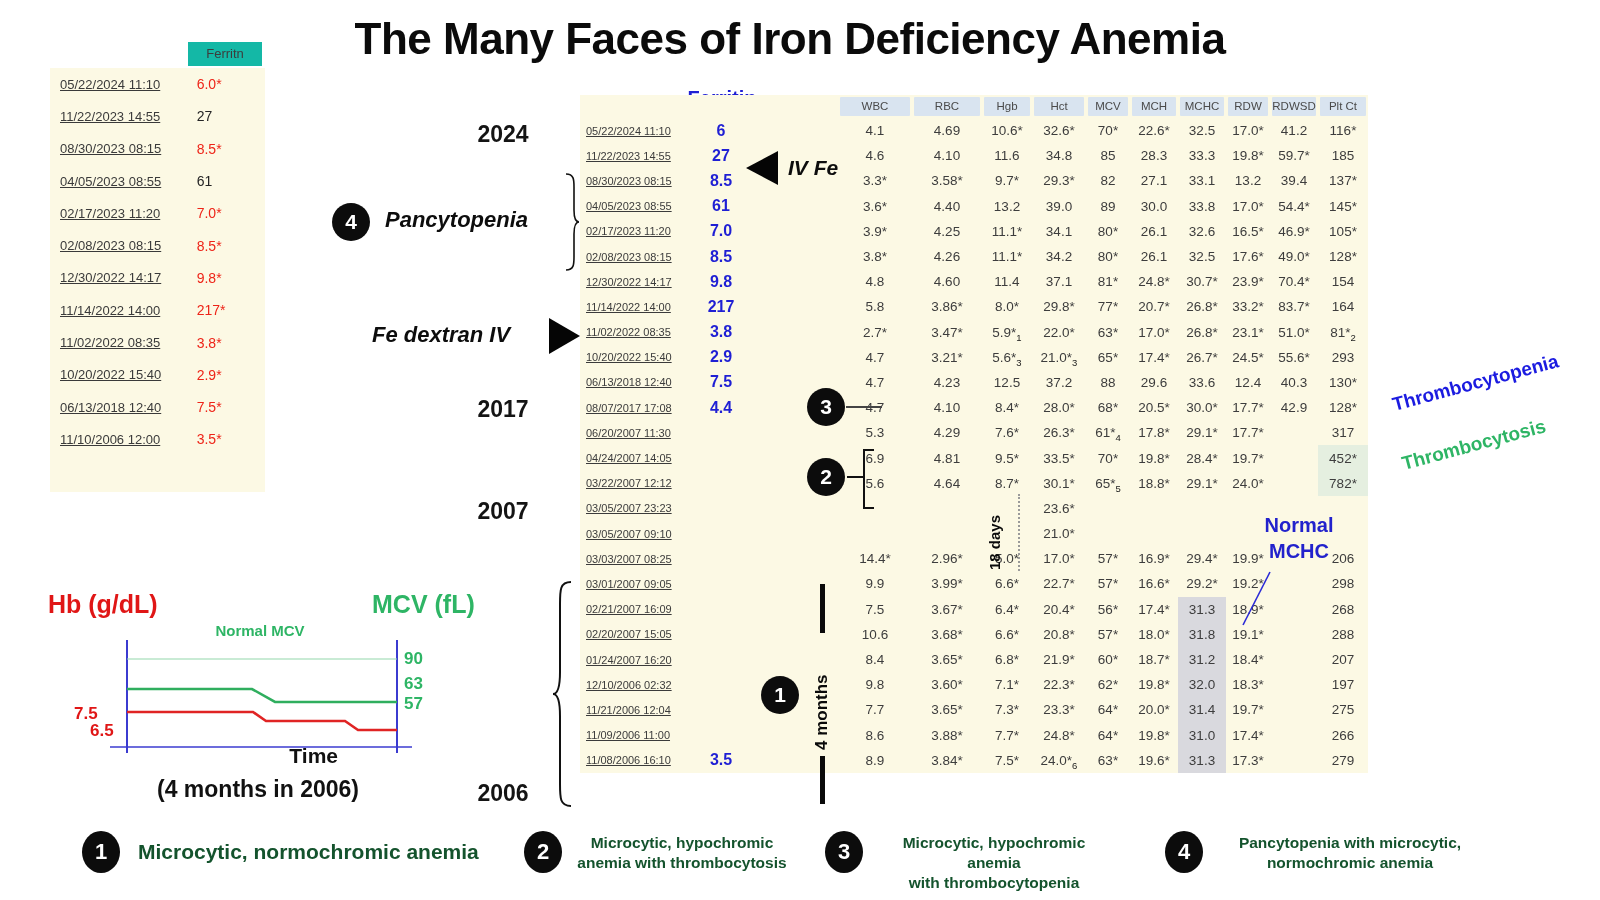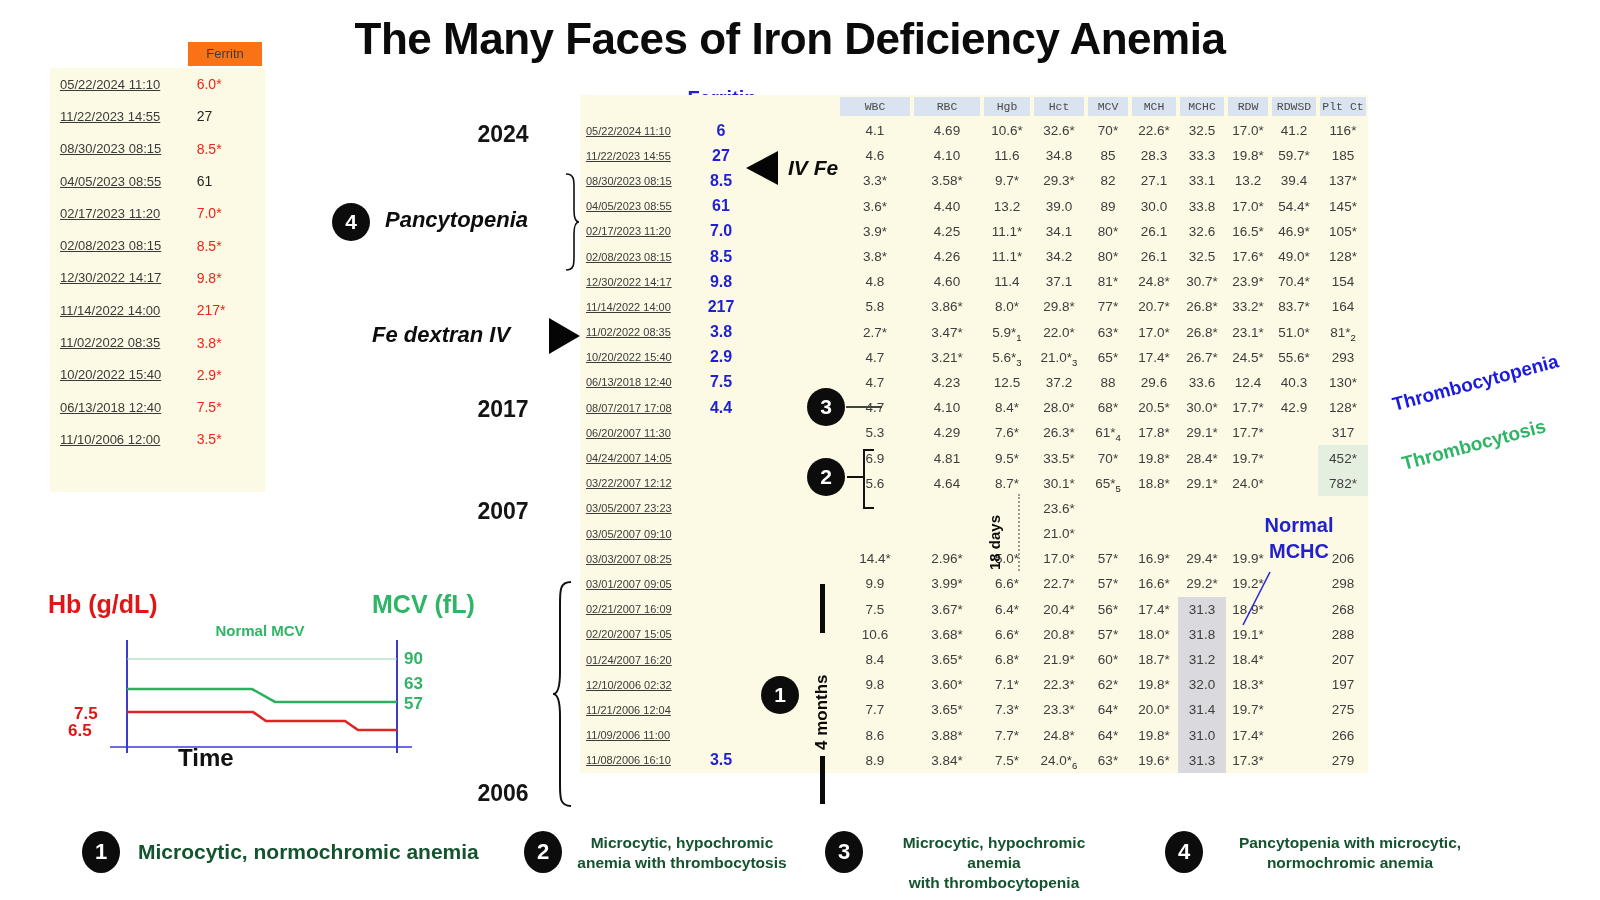--- a/index.html
+++ b/index.html
@@ -6,32 +6,32 @@
   .stage{position:relative;width:1600px;height:900px;background:#ffffff;overflow:hidden;
          font-family:"Liberation Sans",sans-serif;color:#222;}
   .abs{position:absolute;}
 
   
   .title{position:absolute;left:290px;top:14px;width:1000px;text-align:center;
          font-size:44px;font-weight:800;letter-spacing:-0.5px;color:#0b0b0b;}
 
   
   .ltable{position:absolute;left:50px;top:68px;width:215px;height:424px;background:#fcf9e4;}
-  .lhead{position:absolute;left:188px;top:42px;width:74px;height:24px;background:#f97316;
+  .lhead{position:absolute;left:188px;top:42px;width:74px;height:24px;background:#14b8a6;
          font-size:13px;color:#3c3c3c;text-align:center;line-height:24px;}
   .lrow{display:flex;height:32.3px;align-items:center;}
   .ldate{width:140px;padding-left:10px;font-size:13px;color:#3a3a3a;
          text-decoration:underline;white-space:nowrap;}
   .lval{width:70px;font-size:14px;color:#242424;}
   .red{color:#ee2418;}
 
   
   .mtable{position:absolute;left:580px;top:95px;width:788px;background:#fcf9e4;}
   .mhead,.mrow{display:grid;grid-template-columns:110px 62px 86px 74px 70px 50px 54px 44px 48px 48px 44px 48px 50px;align-items:stretch;}
-  .mhead{height:23px;font-family:Liberation Mono, monospace;}
+  .mhead{height:23px;}
   .hcell{background:#d9e4f0;font-size:11.5px;color:#4a4a4a;text-align:center;
          margin:2px 2px;line-height:19px;border-radius:1px;}
   .mrow{height:25.2px;}
   .mdate{font-size:11px;color:#3b3b3b;text-decoration:underline;white-space:nowrap;
          padding-left:6px;align-self:center;}
   .mfer{font-size:16px;font-weight:bold;color:#1f1fd4;text-align:center;align-self:center;}
   .mcell{display:flex;align-items:center;justify-content:center;font-size:13.5px;color:#3d3d3d;}
   .mcell sub{font-size:9.5px;color:#1c1c1c;align-self:flex-end;margin-bottom:2px;}
   .hl-gray{background:#d9d9de;}
   .hl-green{background:#e5efe0;}
@@ -591,22 +591,23 @@
     <polyline points="87,104 212,104 235,117 357,117" stroke="#2fae5e" stroke-width="2.6" fill="none"></polyline>
     <polyline points="87,127 213,127 226,136 305,136 318,145 357,145" stroke="#e02424" stroke-width="2.6" fill="none"></polyline>
   </svg>
   <div class="axis-lab redc" style="left:48px;top:590px;">Hb (g/dL)</div>
   <div class="axis-lab green" style="left:372px;top:590px;">MCV (fL)</div>
   <div class="tick green" style="left:190px;top:622px;width:140px;text-align:center;font-size:15px;">Normal MCV</div>
   <div class="tick green" style="left:404px;top:649px;">90</div>
   <div class="tick green" style="left:404px;top:674px;">63</div>
   <div class="tick green" style="left:404px;top:694px;">57</div>
   <div class="tick redc" style="left:74px;top:704px;">7.5</div>
-  <div class="tick redc" style="left:68px;top:721px;">6.5</div>
-  <div class="abs" style="left:178px;top:744px;width:160px;text-align:left;font-size:24px;font-weight:bold;color:#111;">Time</div>
+  <div class="tick redc" style="left:90px;top:721px;">6.5</div>
+  <div class="abs" style="left:178px;top:744px;width:160px;text-align:right;font-size:21px;font-weight:bold;color:#111;">Time</div>
+  <div class="abs" style="left:118px;top:776px;width:280px;text-align:center;font-size:23px;font-weight:bold;color:#111;">(4 months in 2006)</div>
 
   <div class="leg-circle" style="left:82px;top:831px;">1</div>
   <div class="leg-text leg-big" style="left:138px;top:832px;">Microcytic, normochromic anemia</div>
 
   <div class="leg-circle" style="left:524px;top:831px;">2</div>
   <div class="leg-text leg-sm" style="left:572px;top:833px;width:220px;">
     <div>Microcytic, hypochromic</div>
     <div>anemia with thrombocytosis</div>
   </div>
 

